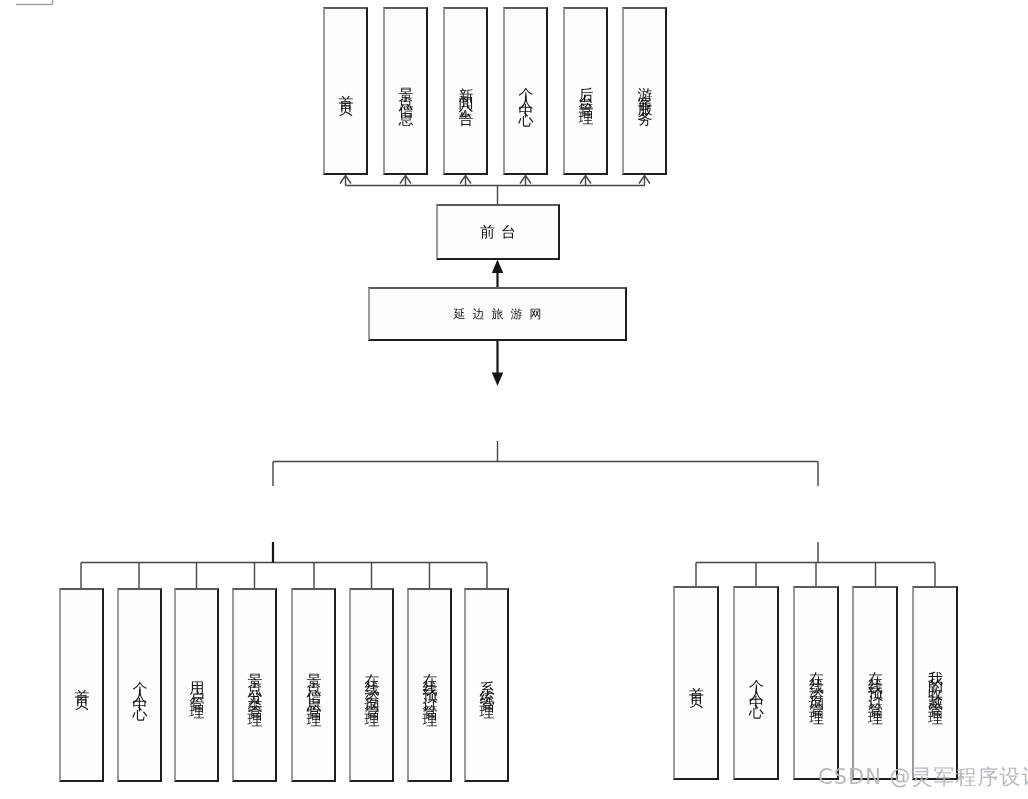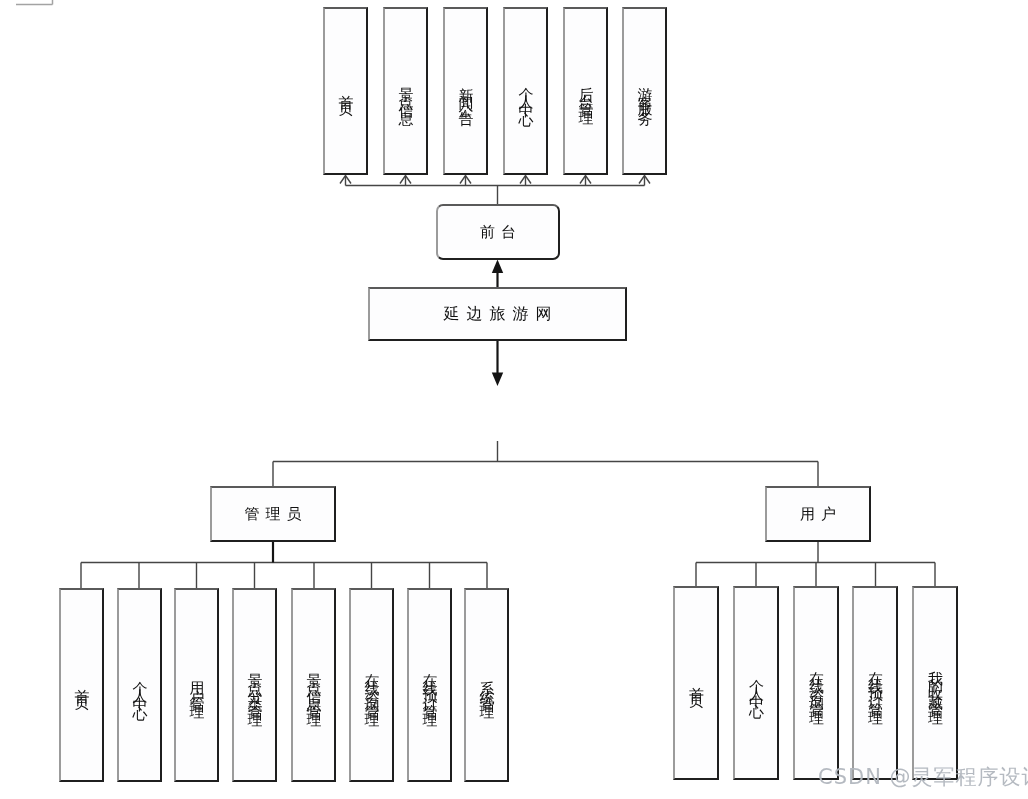--- a/index.html
+++ b/index.html
@@ -32,21 +32,21 @@
     justify-content: center;
     color: #111111;
   }
   .node.h .label {
     font-size: 15px;
     letter-spacing: 6px;
     padding-left: 6px; 
     white-space: nowrap;
   }
   .node.root .label {
-    font-size: 16px;
+    font-size: 12px;
     letter-spacing: 7px;
     padding-left: 7px;
     white-space: nowrap;
   }
   .node.v .label {
     writing-mode: vertical-rl;
     text-orientation: upright;
     font-size: 15px;
     letter-spacing: 8px;
     line-height: 1;
@@ -116,33 +116,27 @@
   <div class="node v" style="left:503px; top:7px;  width:45px; height:168px;">
       <span class="label">个人中心</span>
     </div>
   <div class="node v" style="left:563px; top:7px;  width:45px; height:168px;">
       <span class="label">后台管理</span>
     </div>
   <div class="node v" style="left:622px; top:7px;  width:45px; height:168px;">
       <span class="label">游客服务</span>
     </div>
 
-  <div class="node h" style="left:436px; top:204px; width:124px; height:56px;border-radius:7px;">
+  <div class="node h" style="left:436px; top:204px; width:124px; height:56px;">
       <span class="label">前台</span>
     </div>
   <div class="node root" style="left:368px; top:287px; width:259px; height:54px;">
       <span class="label">延边旅游网</span>
     </div>
 
-  <div class="node h" style="left:210px; top:486px; width:126px; height:56px;">
-      <span class="label">管理员</span>
-    </div>
-  <div class="node h" style="left:765px; top:486px; width:106px; height:56px;">
-      <span class="label">用户</span>
-    </div>
 
   <div class="node v" style="left:59px;  top:588px; width:45px; height:194px;">
       <span class="label">首页</span>
     </div>
   <div class="node v" style="left:117px; top:588px; width:45px; height:194px;">
       <span class="label">个人中心</span>
     </div>
   <div class="node v" style="left:174px; top:588px; width:45px; height:194px;">
       <span class="label">用户管理</span>
     </div>

